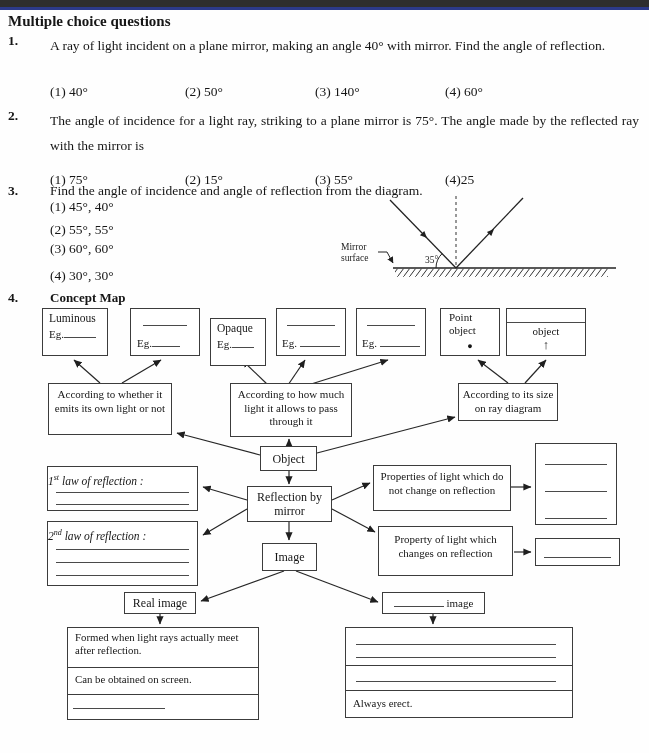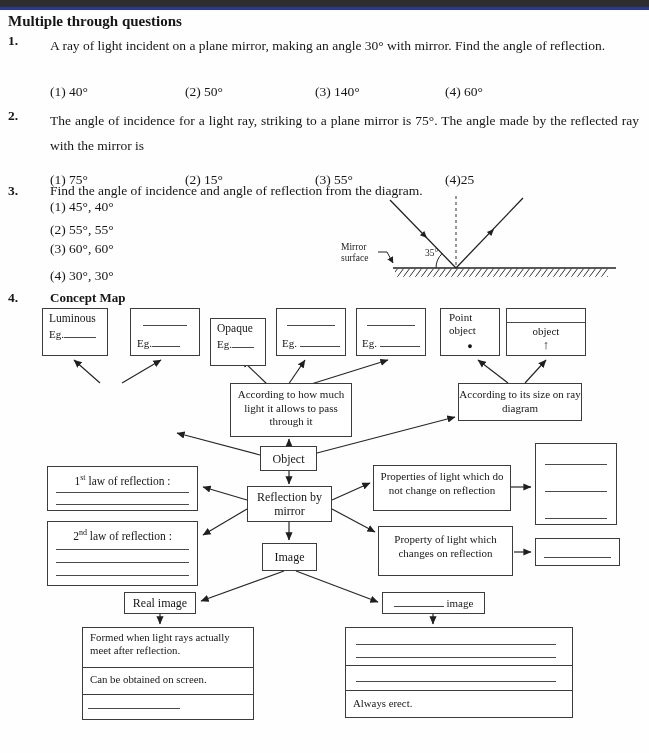--- a/index.html
+++ b/index.html
@@ -29,36 +29,36 @@
   .cmap svg.arrows { position:absolute; left:0; top:0; }
   .box { position:absolute; border:1.4px solid #3c3c3c; background:#fff; box-sizing:border-box;
          font-size:11px; line-height:13px; }
   .box .ttl { padding:3px 0 0 6px; font-size:11.5px; }
   .blank { display:inline-block; border-bottom:1.2px solid #4a4a4a; height:9px; }
   .bline { position:absolute; border-top:1.2px solid #4a4a4a; }
   .center { text-align:center; }
   .crit { font-size:11px; line-height:13.5px; text-align:center; padding-top:4px; }
   .nodelbl { display:flex; align-items:center; justify-content:center; height:100%;
              font-size:12px; line-height:14px; text-align:center; }
-  .lawttl { text-align:center; font-size:11.5px; padding-top:4px; }
+  .lawttl { text-align:left; font-size:11.5px; padding-top:4px;font-style:italic; }
   .stack-sec { position:relative; border-bottom:1.4px solid #3c3c3c; box-sizing:border-box;
                font-size:10.8px; line-height:13px; padding:3px 6px 0 7px; }
   .stack-sec:last-child { border-bottom:none; }
   sup { font-size:8px; }
 </style>
 </head>
 <body>
 
 <div class="page">
 
   <div class="topbar"></div>
-  <div class="sec-title">Multiple through questions</div>
+  <div class="sec-title">Multiple choice questions</div>
 
   <div class="qnum" style="top:33px">1.</div>
-  <div class="qtext" style="top:33px">A ray of light incident on a plane mirror, making an angle 30° with mirror. Find the angle of reflection.</div>
+  <div class="qtext" style="top:33px">A ray of light incident on a plane mirror, making an angle 40° with mirror. Find the angle of reflection.</div>
   <div class="optrow" style="top:84px">
     <span class="opt" style="left:0">(1) 40°</span>
     <span class="opt" style="left:135px">(2) 50°</span>
     <span class="opt" style="left:265px">(3) 140°</span>
     <span class="opt" style="left:395px">(4) 60°</span>
   </div>
 
   <div class="qnum" style="top:108px">2.</div>
   <div class="qtext" style="top:108px">The angle of incidence for a light ray, striking to a plane mirror is 75°. The angle made by the reflected ray with the mirror is</div>
   <div class="optrow" style="top:172px">
@@ -92,21 +92,21 @@
       <polygon points="89,50 81.9,47.3 86.3,43.1" fill="#1f1f1f"></polygon>
       <line x1="118" y1="80" x2="185" y2="10" stroke="#222" stroke-width="1.3"></line>
       <polygon points="156,41 153.3,48.1 148.9,43.9" fill="#1f1f1f"></polygon>
       <path d="M98,80 A20,20 0 0 1 104.1,65.6" fill="none" stroke="#222" stroke-width="1"></path>
       <path d="M40,64 H49 L55,75" fill="none" stroke="#222" stroke-width="1" marker-end="url(#ahd)"></path>
     </svg>
     <div class="dlabel" style="left:3px;top:54px">
       <div>Mirror</div>
       <div>surface</div>
     </div>
-    <div class="dlabel" style="left:87px;top:60px">35°</div>
+    <div class="dlabel" style="left:87px;top:67px">35°</div>
   </div>
 
   <div class="qnum" style="top:290px">4.</div>
   <div class="q4title" style="top:290px">Concept Map</div>
 
   <div class="cmap">
 
     <svg class="arrows" width="649" height="448" viewBox="0 0 649 448">
       <defs>
         <marker id="ah" viewBox="0 0 10 8" markerWidth="9" markerHeight="8" refX="8.5" refY="4" orient="auto" markerUnits="userSpaceOnUse">
@@ -168,22 +168,23 @@
       <div style="padding:2px 0 0 8px;width:38px">Point object</div>
       <div class="center" style="position:absolute;left:0;right:0;bottom:2px;font-size:9px">●</div>
     </div>
 
     <div class="box" style="left:506px;top:5px;width:80px;height:48px">
       <div class="bline" style="left:0;right:0;top:13px"></div>
       <div class="center" style="position:absolute;left:0;right:0;top:16px">object</div>
       <div class="center" style="position:absolute;left:0;right:0;top:29px;font-size:13px;font-weight:700">↑</div>
     </div>
 
+    <div class="box crit" style="left:48px;top:80px;width:124px;height:52px">According to whether it emits its own light or not</div>
     <div class="box crit" style="left:230px;top:80px;width:122px;height:54px">According to how much light it allows to pass through it</div>
-    <div class="box crit" style="left:458px;top:80px;width:124px;height:38px">According to its size on ray diagram</div>
+    <div class="box crit" style="left:458px;top:80px;width:100px;height:38px">According to its size on ray diagram</div>
 
     <div class="box" style="left:260px;top:143px;width:57px;height:25px">
       <div class="nodelbl">Object</div>
     </div>
     <div class="box" style="left:247px;top:183px;width:85px;height:36px">
       <div class="nodelbl">Reflection by mirror</div>
     </div>
 
     <div class="box" style="left:47px;top:163px;width:151px;height:45px">
       <div class="lawttl"><span>1</span><sup>st</sup><span> law of reflection :</span></div>
@@ -212,21 +213,21 @@
       <div class="nodelbl">Image</div>
     </div>
     <div class="box" style="left:124px;top:289px;width:72px;height:22px">
       <div class="nodelbl">Real image</div>
     </div>
     <div class="box center" style="left:382px;top:289px;width:103px;height:22px;padding-top:4px">
       <span class="blank" style="width:50px"></span>
       <span>image</span>
     </div>
 
-    <div class="box" style="left:82px;top:324px;width:172px;height:93px;border:none">
+    <div class="box" style="left:67px;top:324px;width:192px;height:93px;border:none">
       <div class="stack-sec" style="height:41px;border:1.4px solid #3c3c3c">Formed when light rays actually meet after reflection.</div>
       <div class="stack-sec" style="height:27px;border:1.4px solid #3c3c3c;border-top:none;padding-top:5px">Can be obtained on screen.</div>
       <div class="stack-sec" style="height:25px;border:1.4px solid #3c3c3c;border-top:none">
         <div class="bline" style="left:5px;width:92px;top:13px"></div>
       </div>
     </div>
 
     <div class="box" style="left:345px;top:324px;width:228px;height:91px;border:none">
       <div class="stack-sec" style="height:39px;border:1.4px solid #3c3c3c">
         <div class="bline" style="left:10px;right:16px;top:16px"></div>

